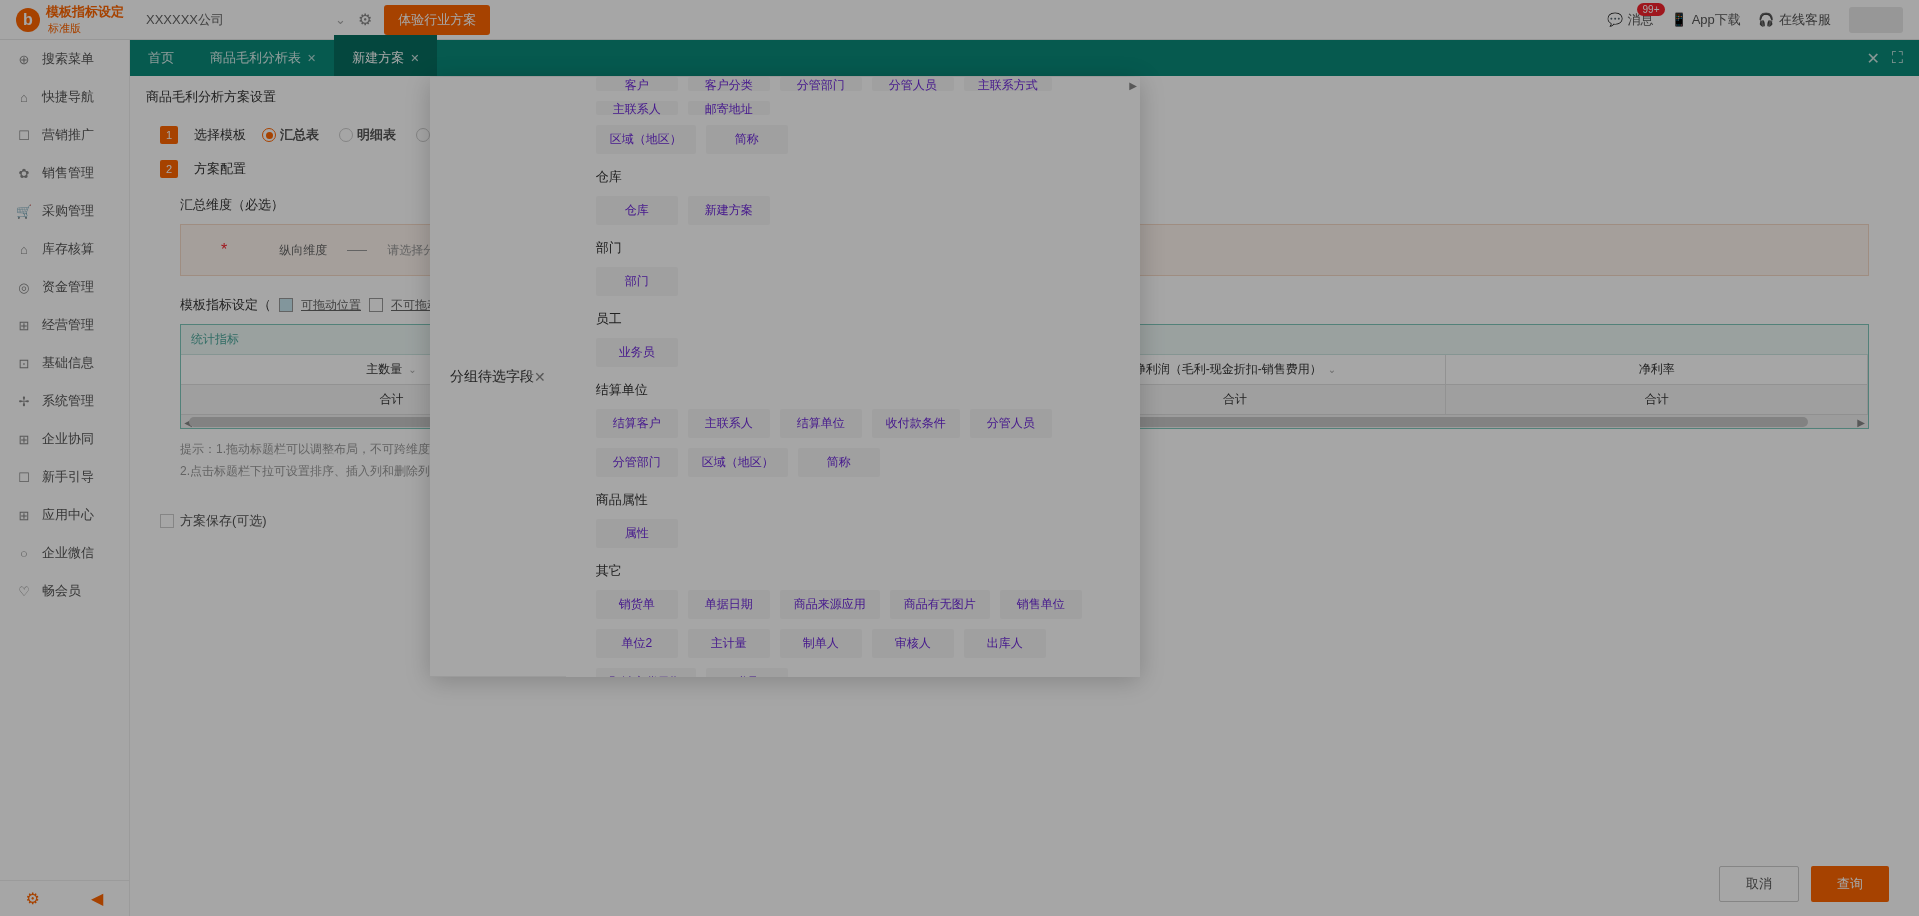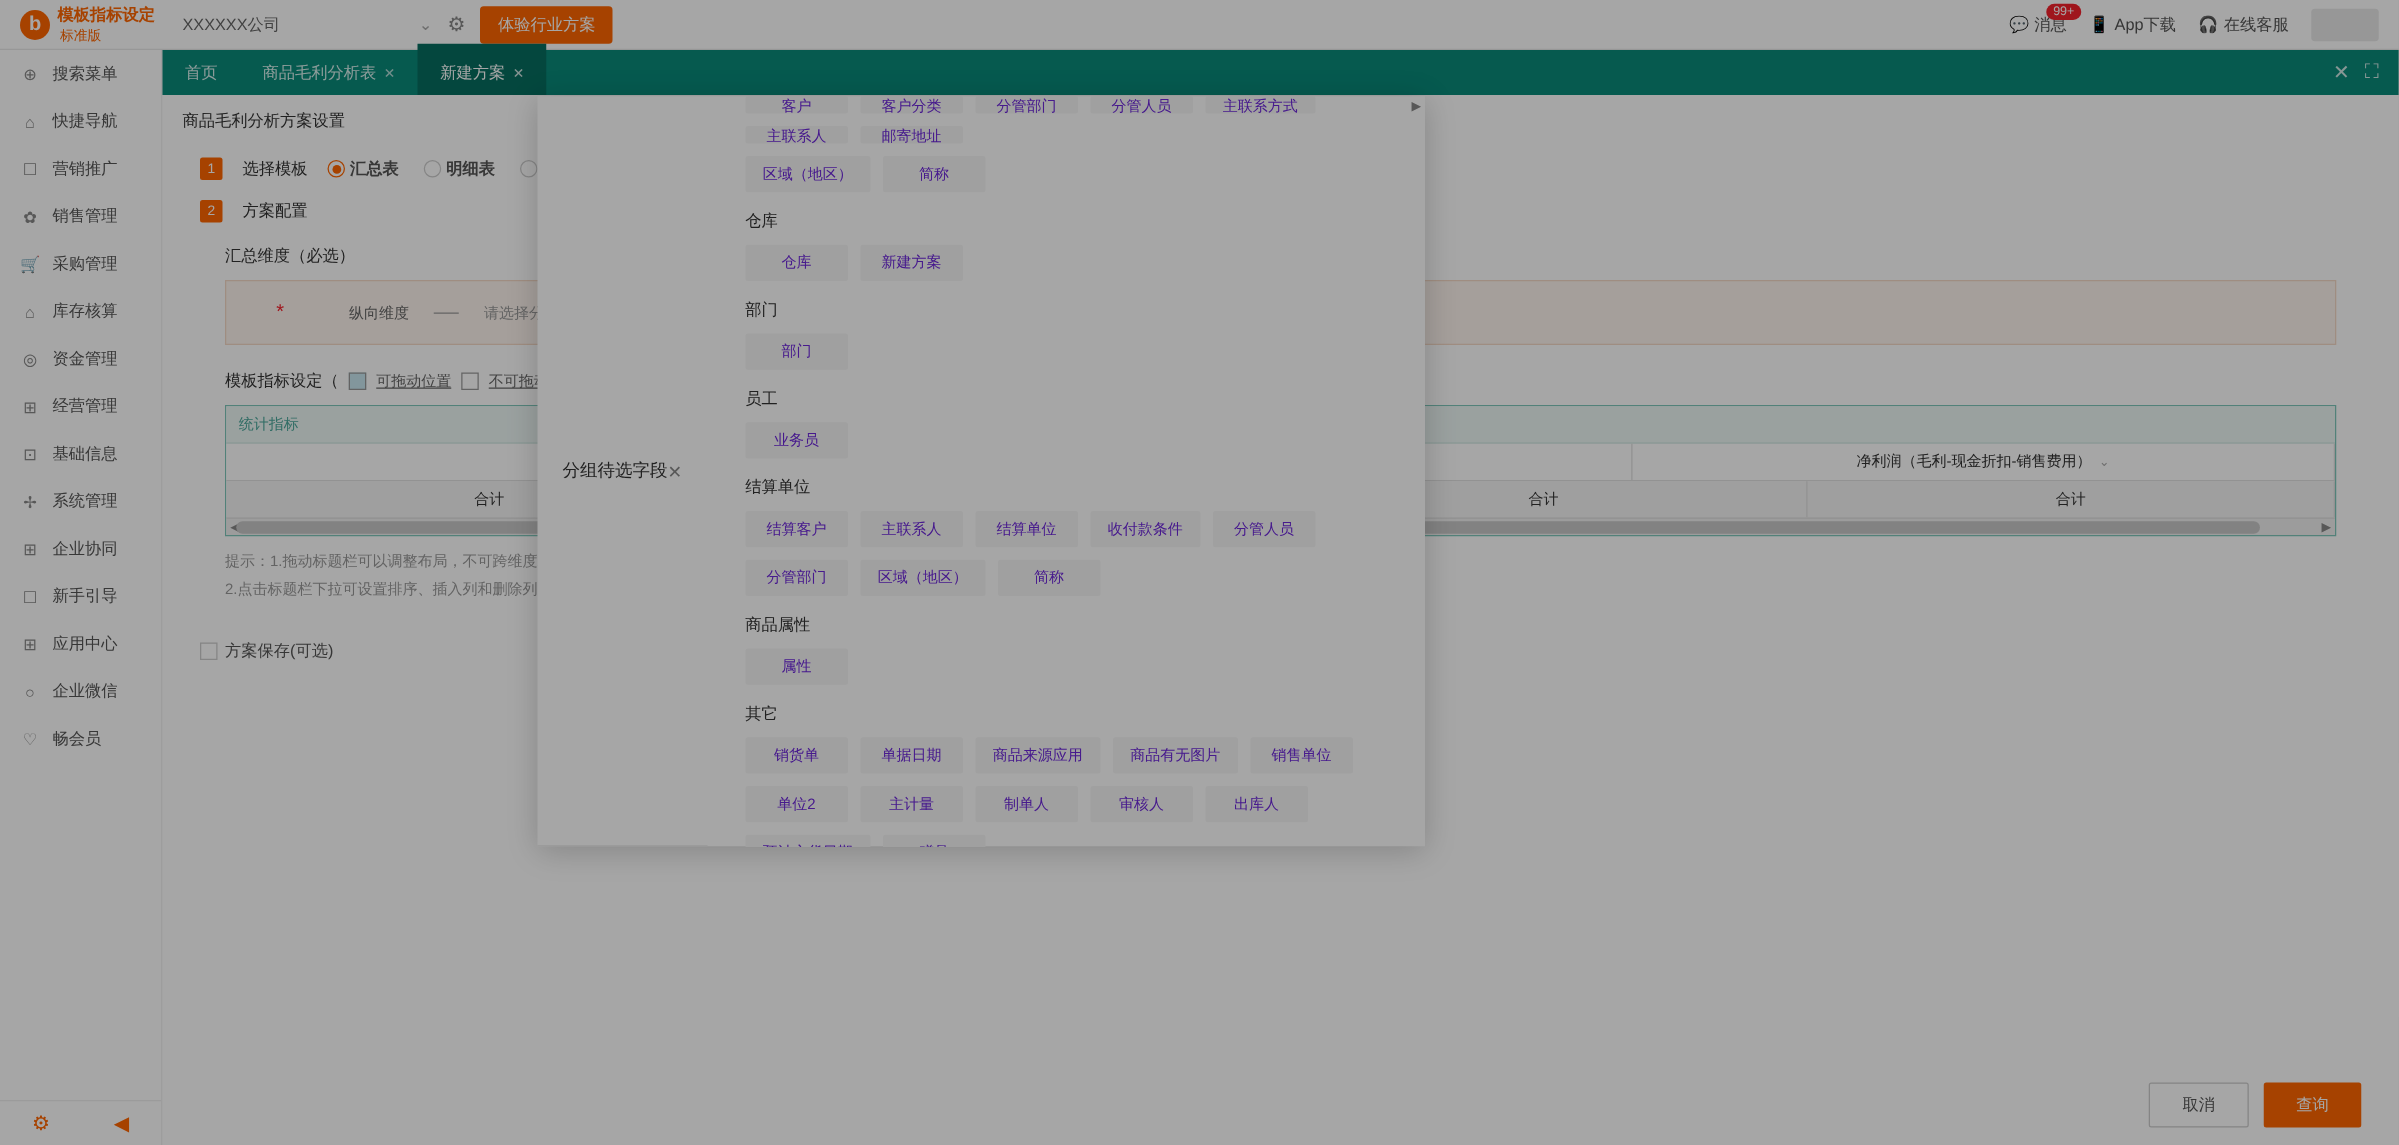--- a/index.html
+++ b/index.html
@@ -274,20 +274,23 @@
             <span>主数量</span>
             <span class="ind-chev">⌄</span>
           </div>
           <div class="ind-cell">
             <span>无税金额</span>
           </div>
           <div class="ind-cell wide">
             <span>净利润（毛利-现金折扣-销售费用）</span>
             <span class="ind-chev">⌄</span>
           </div>
+          <div class="ind-cell">
+            <span>净利率</span>
+          </div>
         </div>
       <div class="ind-sum-row" id="ind-sums">
           <div class="ind-cell">合计</div>
           <div class="ind-cell">合计</div>
           <div class="ind-cell wide">合计</div>
           <div class="ind-cell">合计</div>
         </div>
       <div class="ind-scrollbar">
         <span class="ind-scroll-arrow" style="left:0">◀</span>
         <div class="ind-scroll-thumb"></div>

